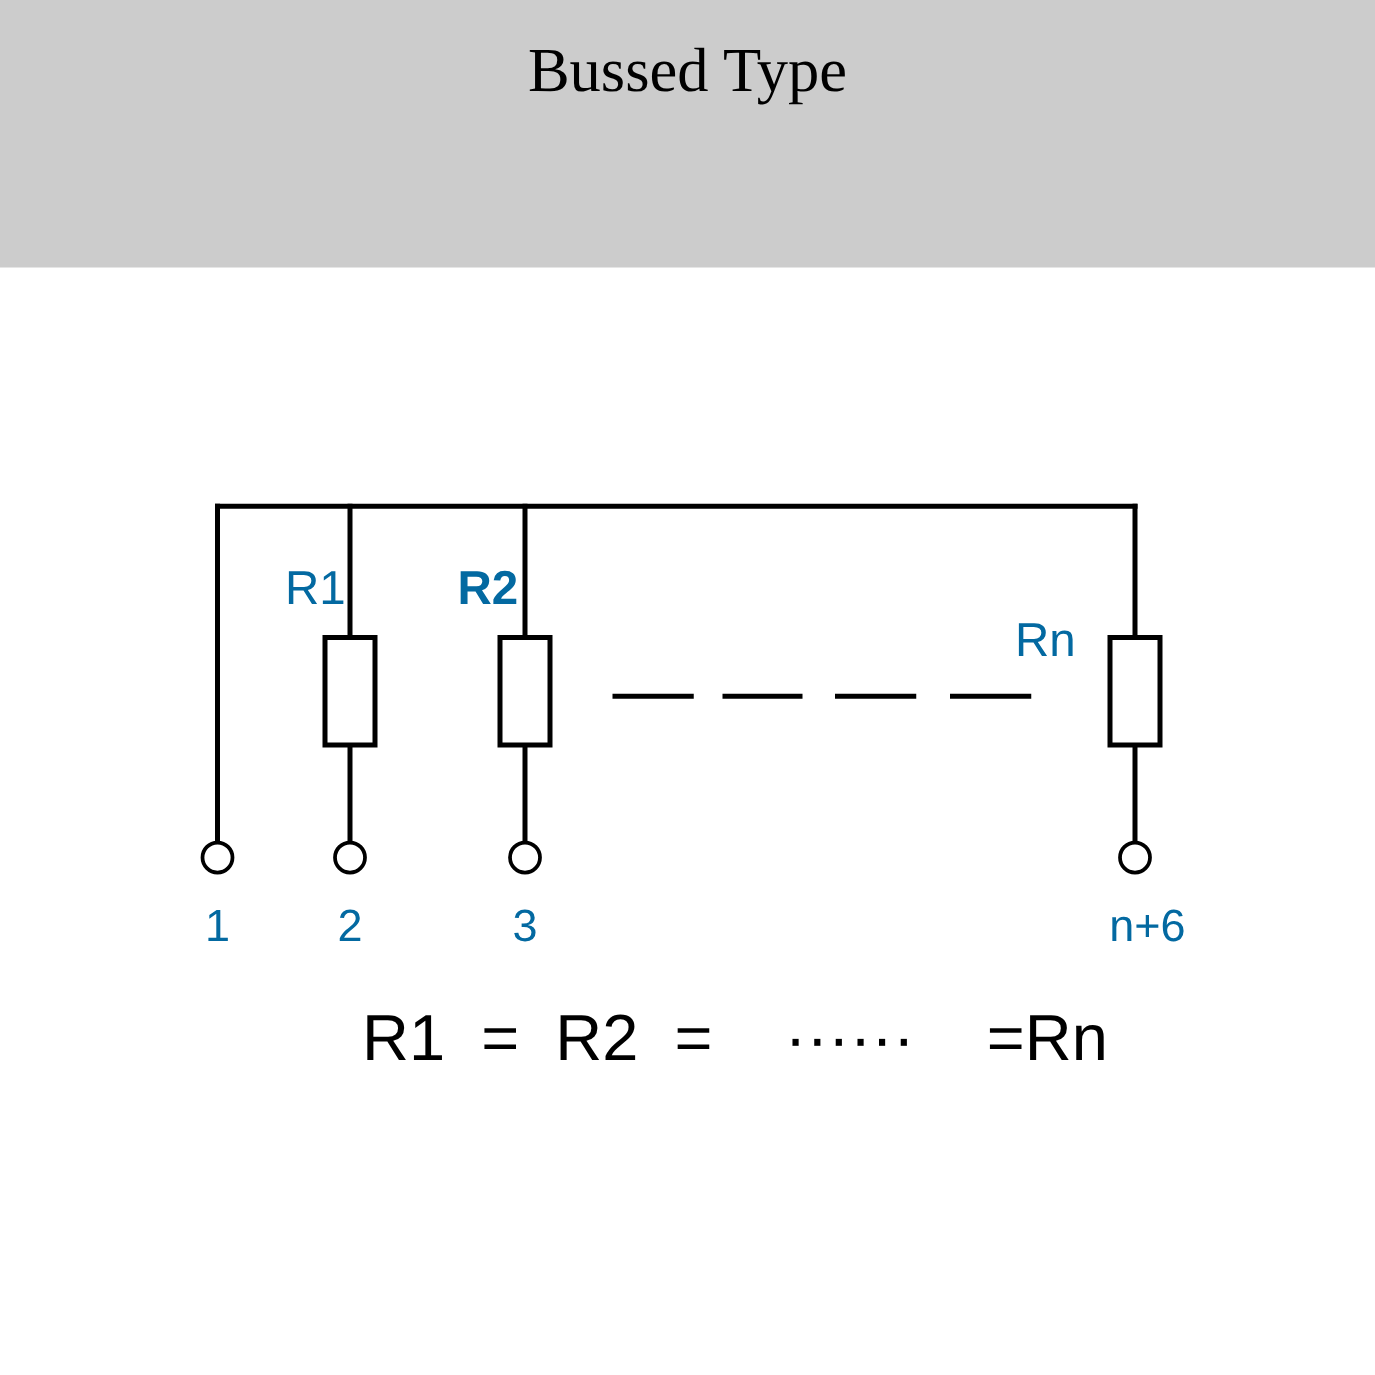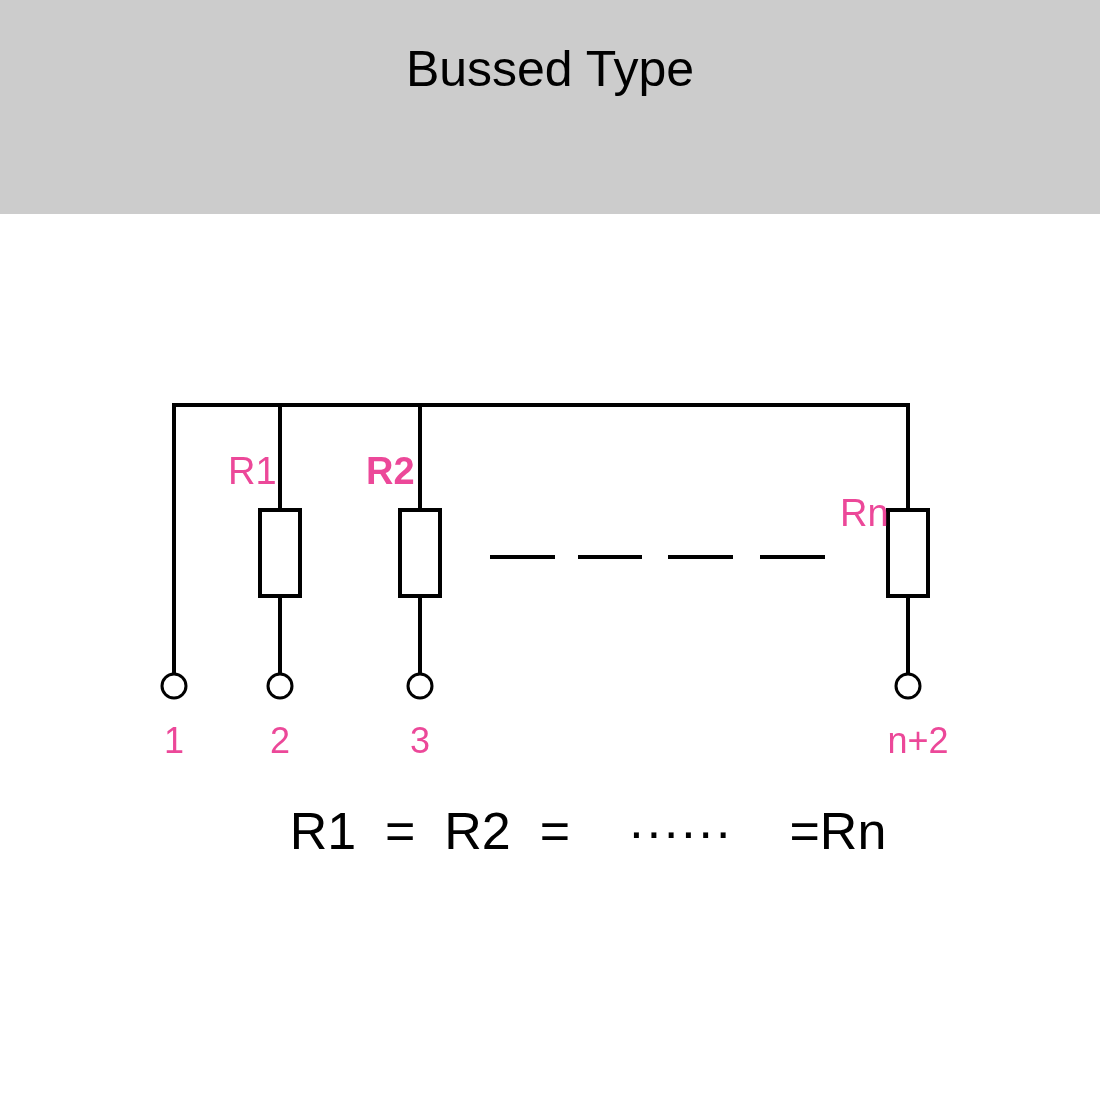--- a/index.html
+++ b/index.html
@@ -25,41 +25,42 @@
     left: 0;
     top: 0;
     width: 1100px;
     height: 214px;
     background: #cccccc;
     display: flex;
     flex-direction: column;
     align-items: center;
     justify-content: flex-start;
     box-sizing: border-box;
-    padding-top: 22px;
+    padding-top: 9px;
+    font-family: Liberation Serif, serif;
   }
   .title-line {
     font-size: 50px;
     line-height: 95px;
     color: #000000;
     letter-spacing: 0px;
     white-space: nowrap;
   }
   
   #circuit-svg {
     position: absolute;
     left: 0;
     top: 0;
     width: 1100px;
     height: 1100px;
   }
   
   .lbl {
     position: absolute;
-    color: #ec4899;
+    color: #0369a1;
     white-space: nowrap;
   }
   .res-label {
     font-size: 38px;
     line-height: 38px;
   }
   .node-label {
     font-size: 36px;
     line-height: 36px;
     text-align: center;
@@ -120,22 +121,22 @@
     <g stroke="#000000" stroke-width="4" stroke-linecap="butt">
       <line x1="490" y1="557" x2="555" y2="557"></line>
       <line x1="578" y1="557" x2="642" y2="557"></line>
       <line x1="668" y1="557" x2="733" y2="557"></line>
       <line x1="760" y1="557" x2="825" y2="557"></line>
     </g>
   </svg>
 
   <div class="lbl res-label" style="left:228px; top:452px;">R1</div>
   <div class="lbl res-label" style="left:366px; top:452px;font-weight:bold;">R2</div>
-  <div class="lbl res-label" style="left:812px; top:494px;margin-left:28px;">Rn</div>
+  <div class="lbl res-label" style="left:812px; top:494px;">Rn</div>
 
   <div class="lbl node-label" style="left:134px; top:723px; width:80px;">1</div>
   <div class="lbl node-label" style="left:240px; top:723px; width:80px;">2</div>
   <div class="lbl node-label" style="left:380px; top:723px; width:80px;">3</div>
-  <div class="lbl node-label" style="left:838px; top:723px; width:160px;">n+2</div>
+  <div class="lbl node-label" style="left:838px; top:723px; width:160px;">n+6</div>
 
   <div id="equation">R1  =  R2  =    ······    =Rn</div>
 
 </div>
 
 </body></html>

